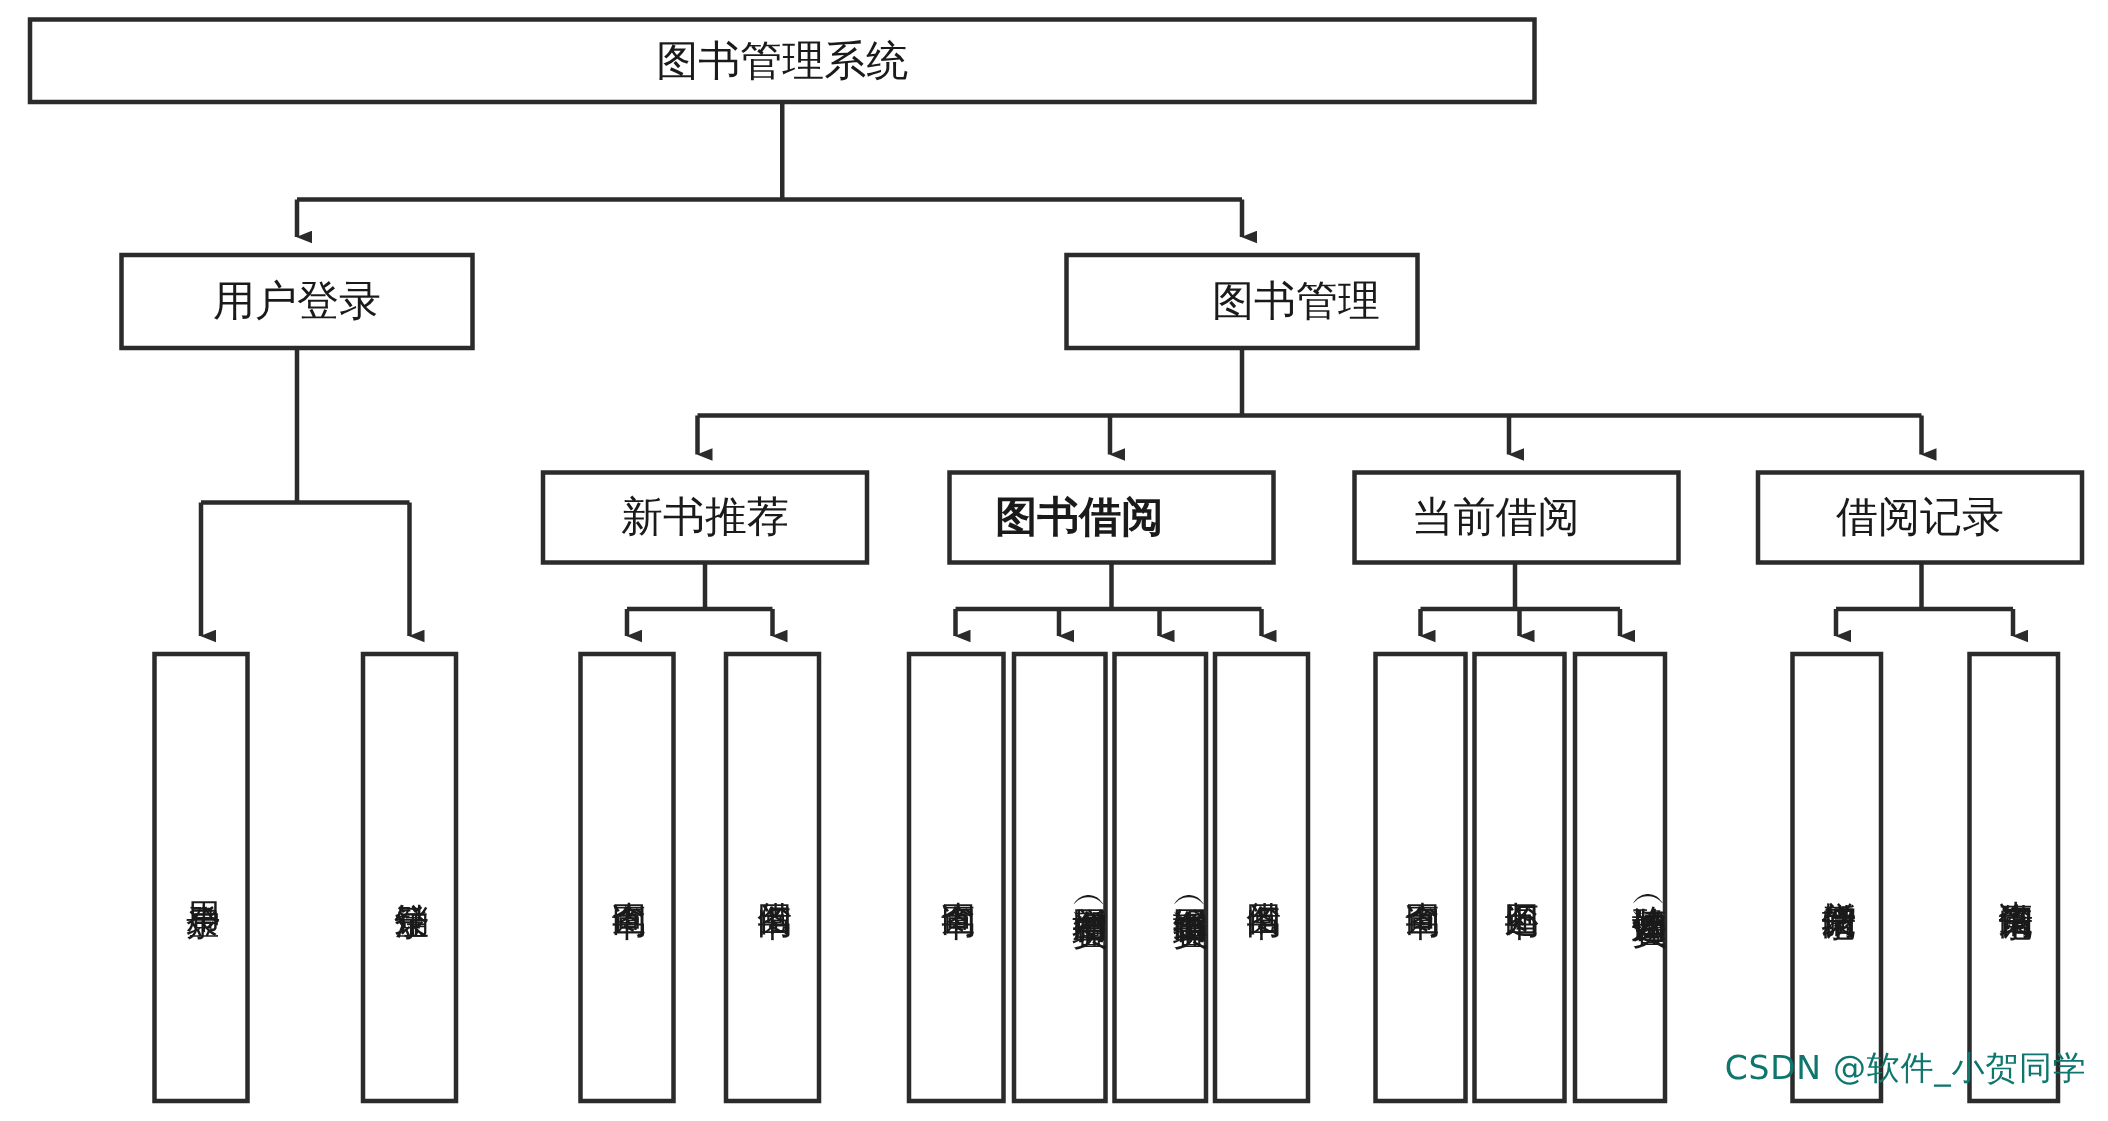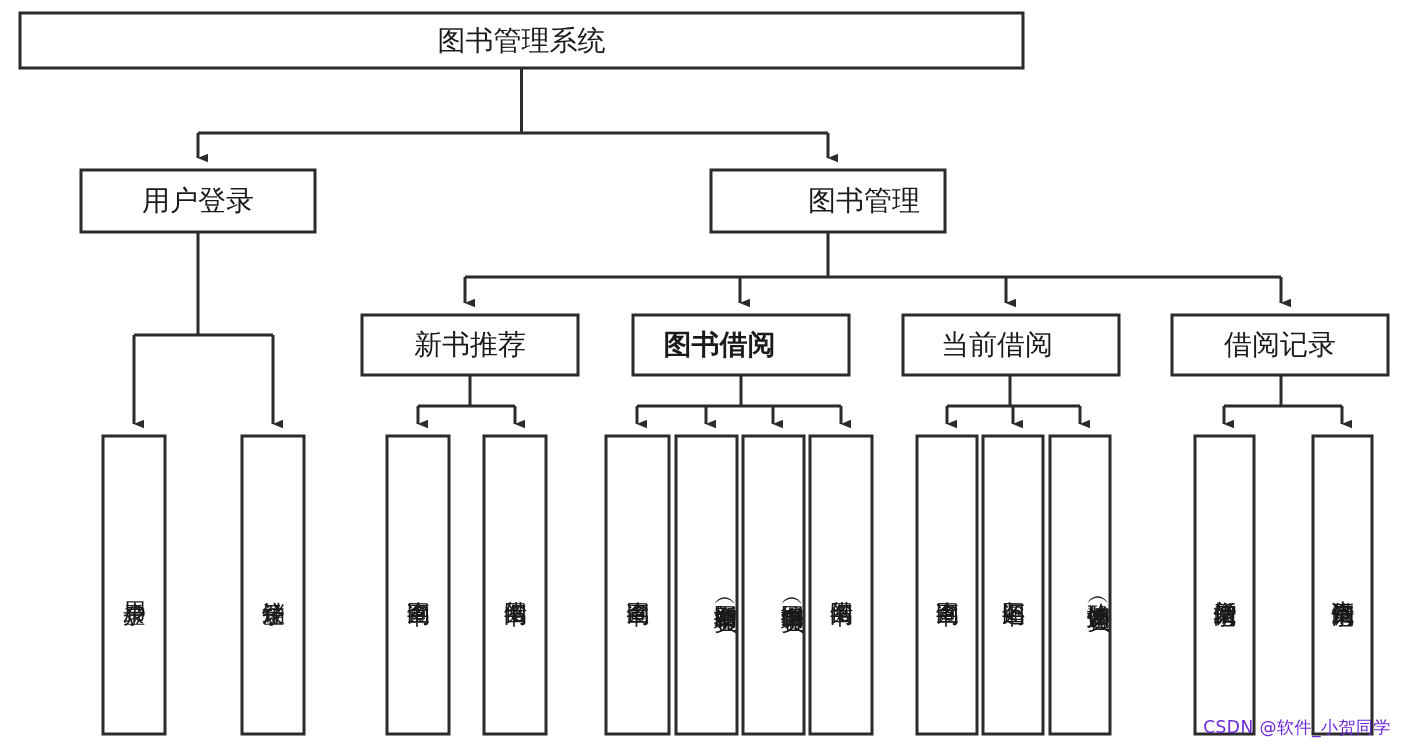--- a/index.html
+++ b/index.html
@@ -62,23 +62,23 @@
     align-items: center;
     justify-content: center;
     font-size: 28px;
     color: #1a1a1a;
     white-space: nowrap;
     pointer-events: none;
   }
   #watermark {
     position: absolute;
     right: 14px;
-    bottom: 8px;
-    font-size: 17px;
-    color: #6d28d9;
+    bottom: 20px;
+    font-size: 22px;
+    color: #0f766e;
     letter-spacing: 0.5px;
     white-space: nowrap;
   }
 </style>
 </head>
 <body>
 
 <div id="diagram-root">
 
   <svg id="tree-svg" viewBox="0 0 1405 747">

